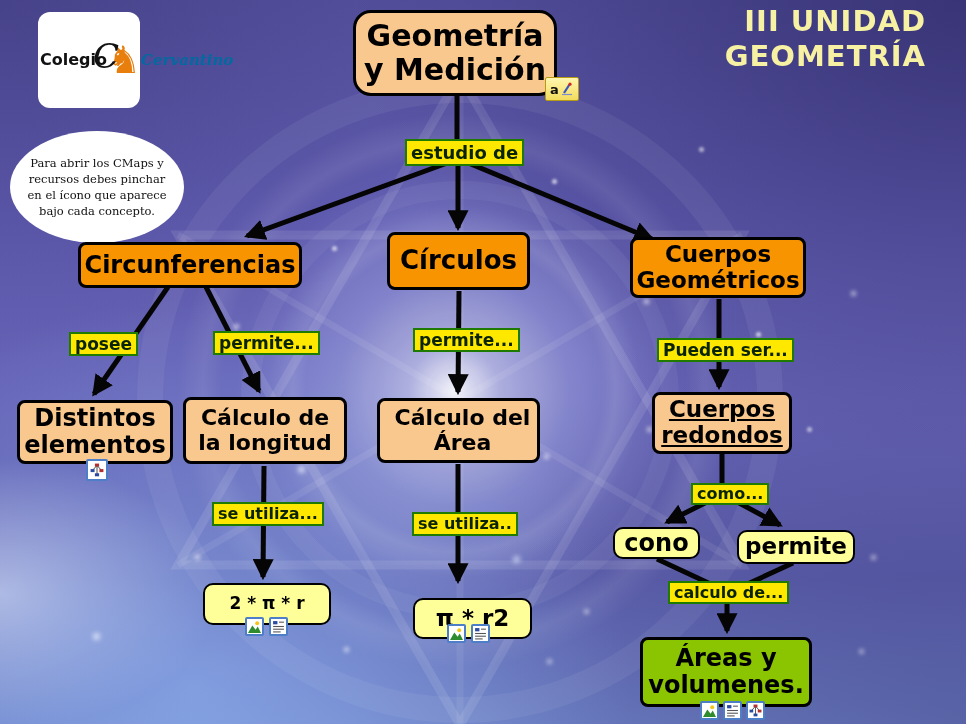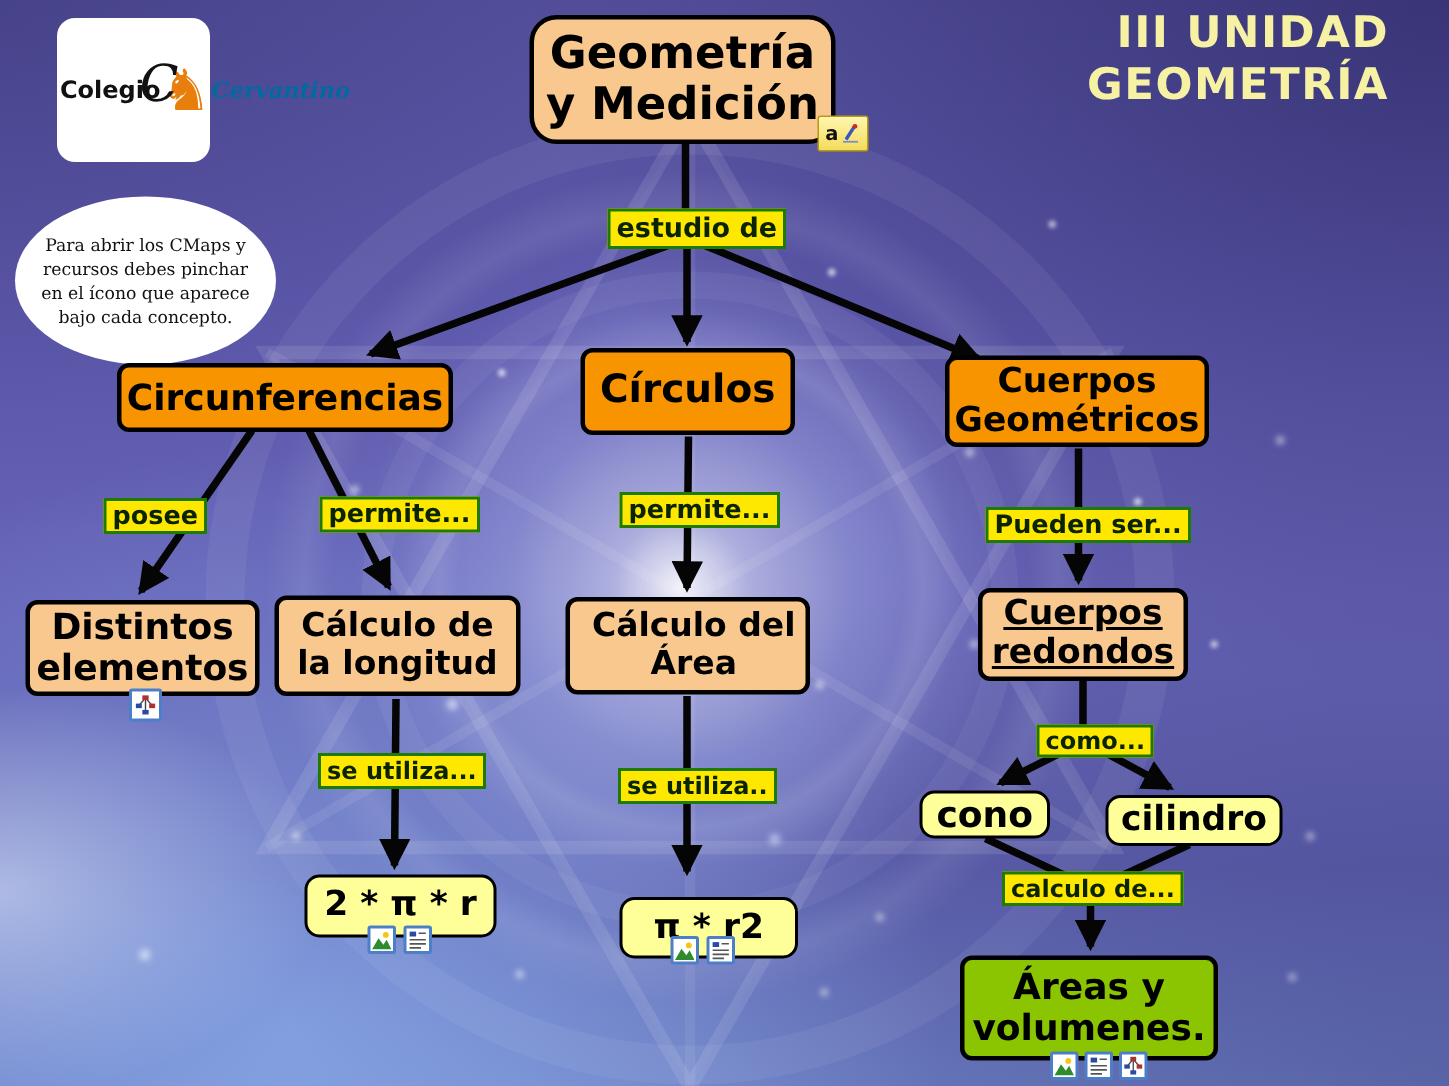--- a/index.html
+++ b/index.html
@@ -194,23 +194,23 @@
     <span>Cálculo del Área</span>
   </div>
   <div class="concept peach" style="left:652px;top:392px;width:140px;height:62px;font-size:23px;text-decoration:underline;">
     <span>Cuerpos redondos</span>
   </div>
 
   <div class="concept lemon" style="left:613px;top:527px;width:87px;height:32px;font-size:24px;">
     <span>cono</span>
   </div>
   <div class="concept lemon" style="left:737px;top:530px;width:118px;height:34px;font-size:23px;">
-    <span>cilindro</span>
-  </div>
-  <div class="concept lemon" style="left:203px;top:583px;width:128px;height:42px;font-size:23px;white-space:nowrap;">
+    <span>permite</span>
+  </div>
+  <div class="concept lemon" style="left:203px;top:583px;width:128px;height:42px;font-size:17px;white-space:nowrap;">
     <span>2 * π * r</span>
   </div>
   <div class="concept lemon" style="left:413px;top:598px;width:119px;height:41px;font-size:23px;white-space:nowrap;">
     <span>π * r2</span>
   </div>
 
   <div class="concept green" style="left:640px;top:637px;width:172px;height:70px;font-size:24px;">
     <span>Áreas y volumenes.</span>
   </div>
 

